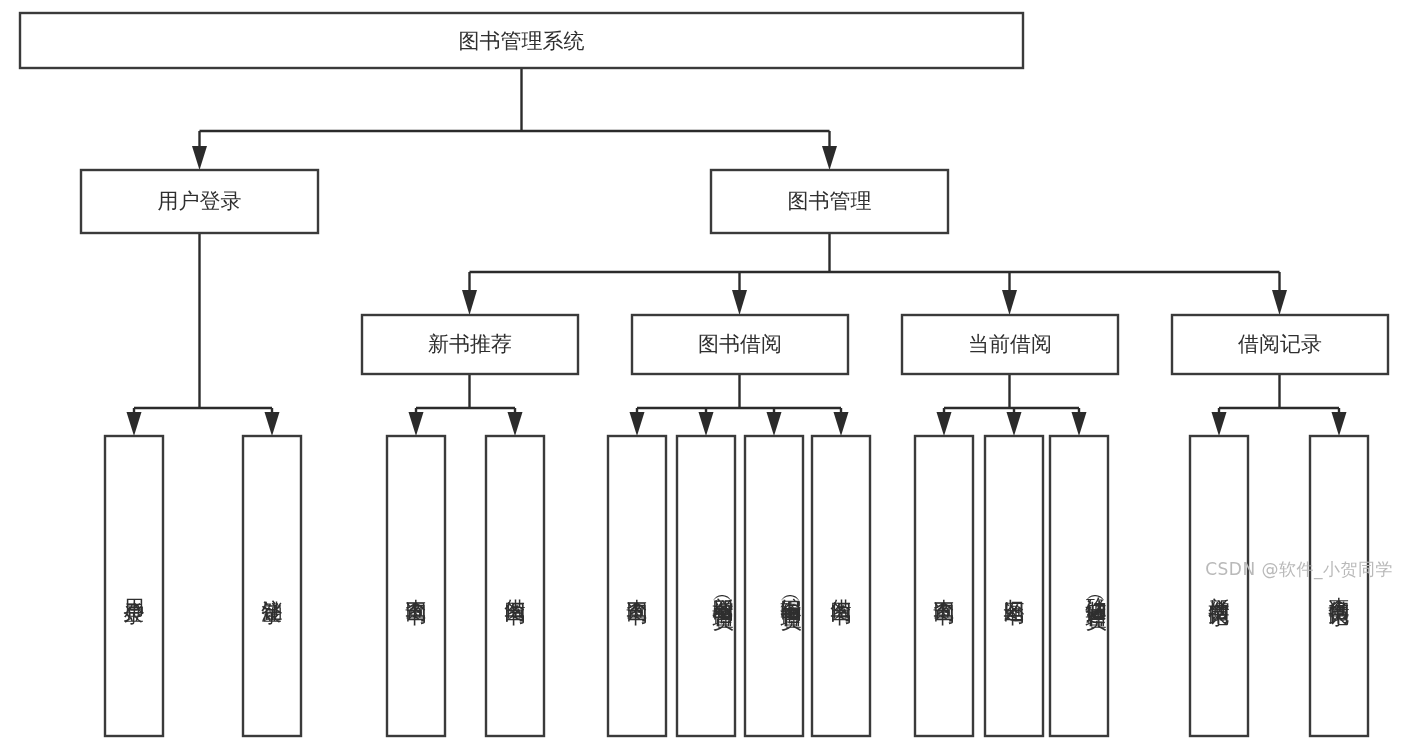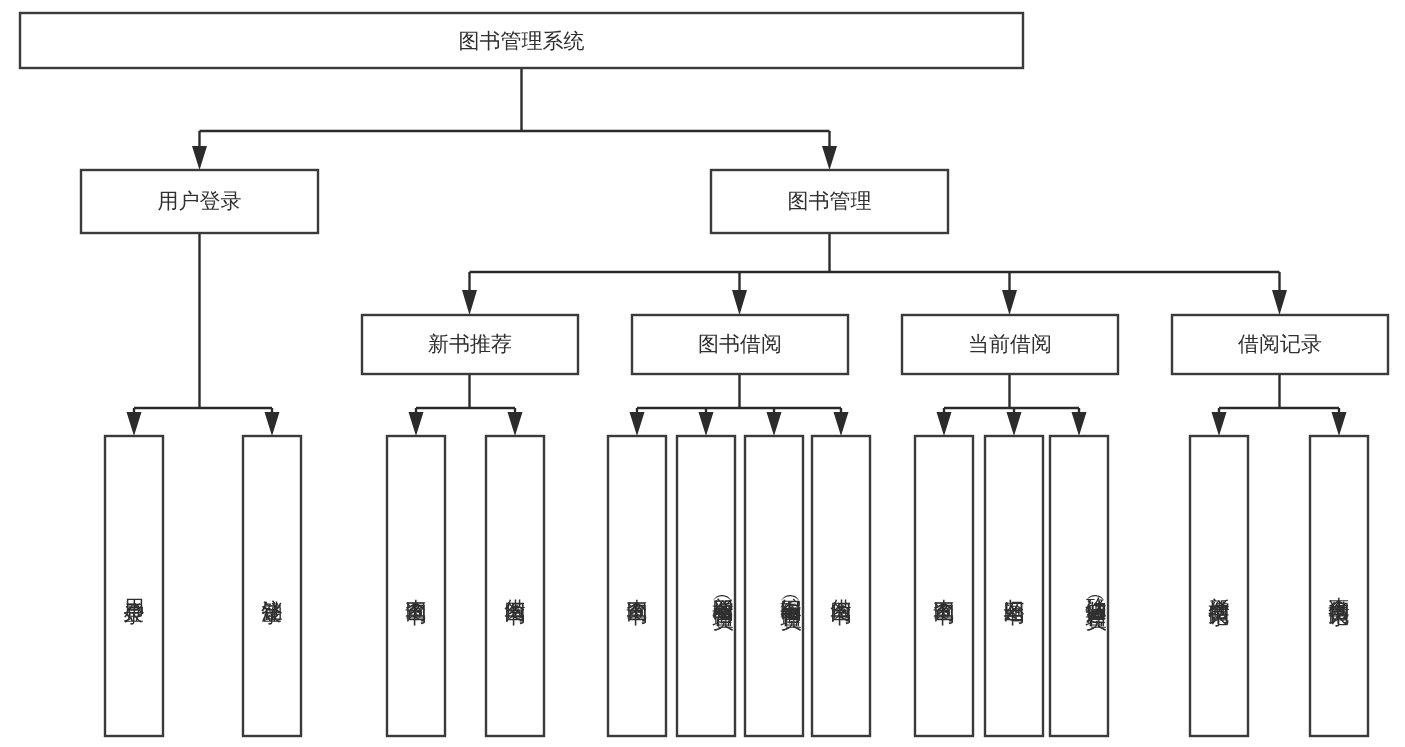--- a/index.html
+++ b/index.html
@@ -223,14 +223,15 @@
   <div class="leaf-label-wrap" style="left:608px; top:436px; width:58px; height:300px;">查询图书</div>
   <div class="leaf-label-wrap" style="left:677px; top:436px; width:58px; height:300px; align-items:flex-start; padding-top:6px; box-sizing:border-box;">新增图书（管理员）</div>
   <div class="leaf-label-wrap" style="left:745px; top:436px; width:58px; height:300px; align-items:flex-start; padding-top:6px; box-sizing:border-box;">编辑图书（管理员）</div>
   <div class="leaf-label-wrap" style="left:812px; top:436px; width:58px; height:300px;">借阅图书</div>
   <div class="leaf-label-wrap" style="left:915px; top:436px; width:58px; height:300px;">查询图书</div>
   <div class="leaf-label-wrap" style="left:985px; top:436px; width:58px; height:300px;">归还图书</div>
   <div class="leaf-label-wrap" style="left:1050px; top:436px; width:58px; height:300px; align-items:flex-start; padding-top:6px; box-sizing:border-box;">确认归还（管理员）</div>
   <div class="leaf-label-wrap" style="left:1190px; top:436px; width:58px; height:300px;">新增借阅记录</div>
   <div class="leaf-label-wrap" style="left:1310px; top:436px; width:58px; height:300px;">查询借阅记录</div>
 
+  <div class="watermark">CSDN @软件_小贺同学</div>
 
 </div>
 
 </body></html>

